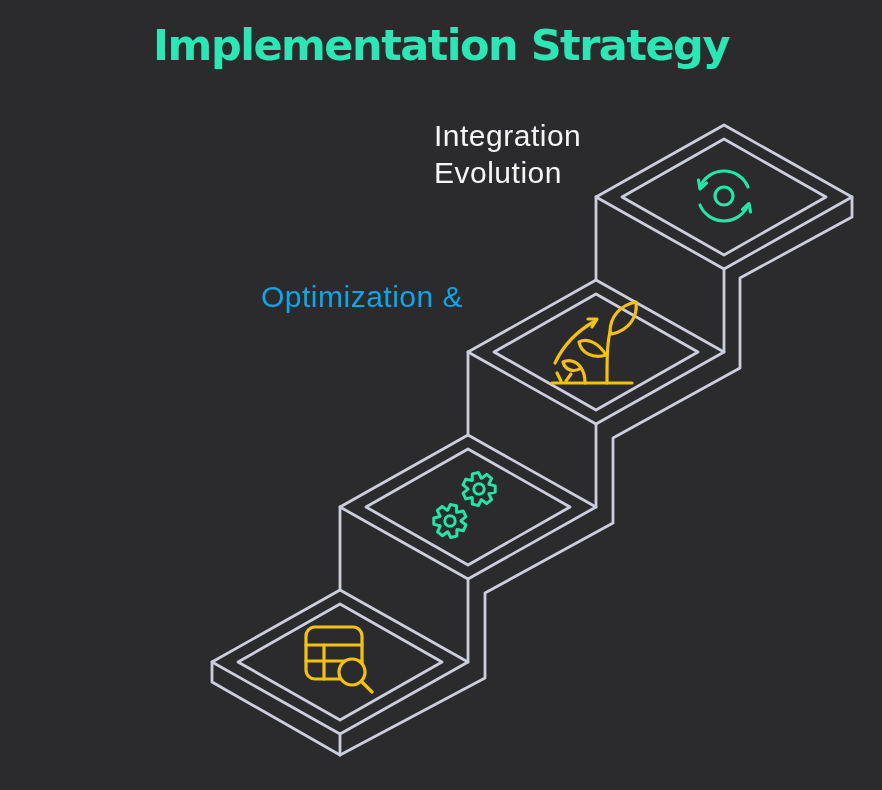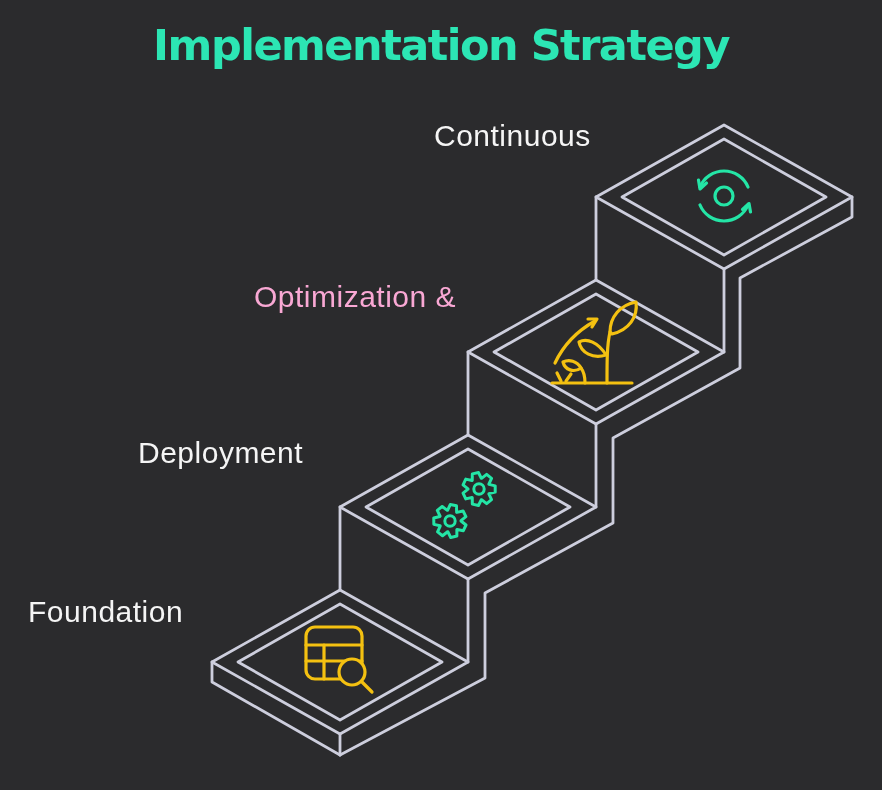--- a/index.html
+++ b/index.html
@@ -122,28 +122,27 @@
     <g class="icon" stroke="#24e5a6">
       <circle cx="724" cy="196" r="9"></circle>
       <path d="M700,187 A26 26 0 0 1 748,187"></path>
       <path d="M698.5,180 L700,189 L706.5,183"></path>
       <path d="M748,205 A26 26 0 0 1 700,205"></path>
       <path d="M750.5,212 L749,203.5 L742.5,209.5"></path>
     </g>
   </svg>
 
   <div class="step-label" style="left: 28px; top: 593px; color: rgb(245, 245, 245);">
-    <span>Foundation</span>
   </div>
 
   <div class="step-label" style="left: 138px; top: 434px; color: rgb(245, 245, 245);">
-    <span>Deployment</span>
   </div>
 
-  <div class="step-label" style="left: 254px; top: 278px; color: #f9a8d4;">
+  <div class="step-label" style="left: 261px; top: 278px; color: #0ea5e9;">
     <span>Optimization &amp;</span>
   </div>
 
   <div class="step-label" style="left: 434px; top: 117px; color: rgb(245, 245, 245);">
-    <span>Continuous</span>
+    <span>Integration</span>
+    <span>Evolution</span>
   </div>
 
 </div>
 
 </body></html>

